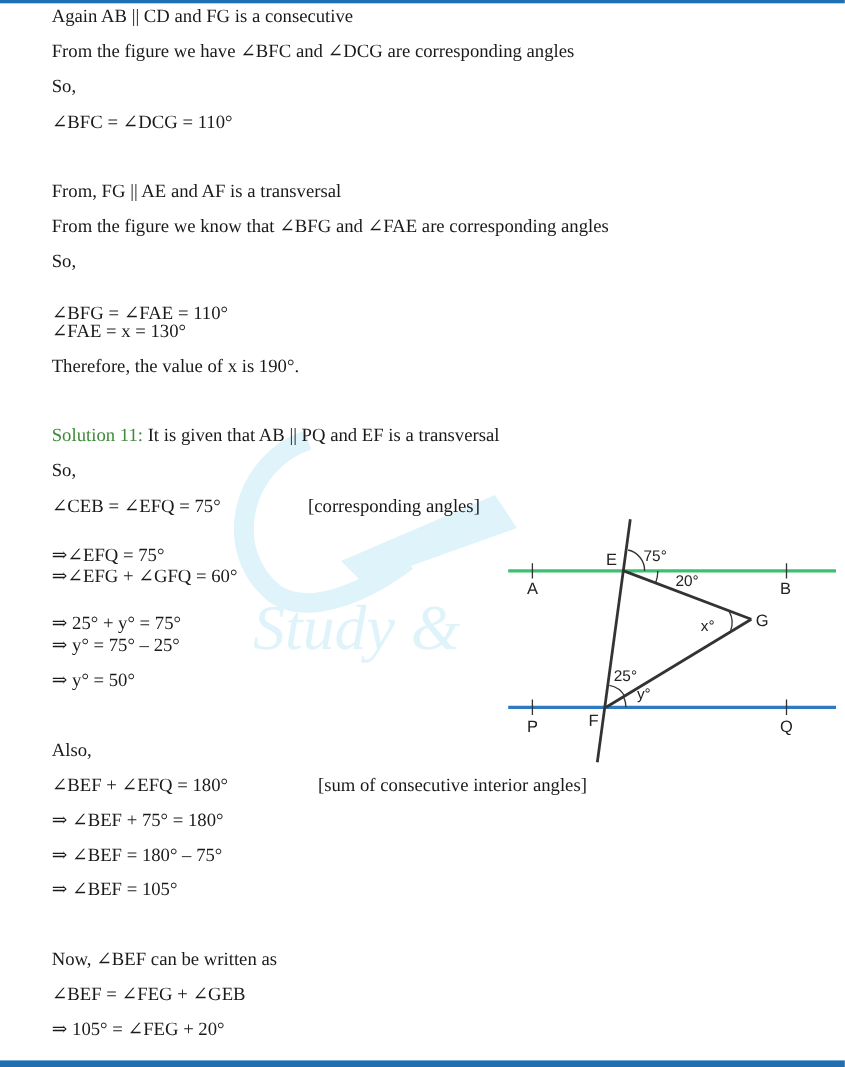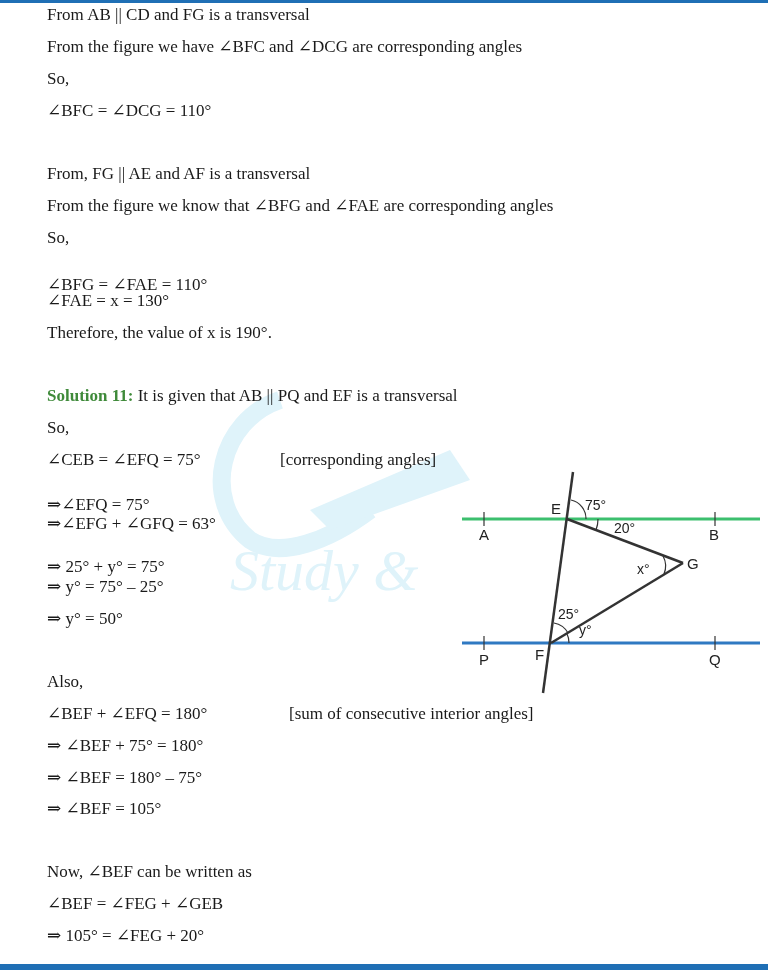--- a/index.html
+++ b/index.html
@@ -6,56 +6,56 @@
   body {
     width: 768px; height: 970px; position: relative; overflow: hidden;
     background: #ffffff; color: #1a1a1a;
     font-family: "Liberation Serif", "DejaVu Serif", serif;
     font-size: 17px;
   }
   .top-rule { position: absolute; left: 0; top: 0; width: 768px; height: 3px; background: #1f6fb5; }
   .bottom-rule { position: absolute; left: 0; top: 964px; width: 768px; height: 6px; background: #1f6fb5; }
   .line { position: absolute; left: 47px; white-space: nowrap; line-height: 22px; }
   .note { position: absolute; white-space: nowrap; line-height: 22px; }
-  .sol-label { color: #3f8a3a; font-weight: bold; }
+  .sol-label { color: #3f8a3a; font-weight: normal; }
   .watermark { position: absolute; left: 190px; top: 390px; width: 300px; height: 230px; pointer-events: none; }
   .figure { position: absolute; left: 455px; top: 465px; width: 310px; height: 235px; }
   .figure text { font-family: "Liberation Sans", "DejaVu Sans", sans-serif; }
 </style>
 </head>
 <body>
 
 <div class="top-rule"></div>
 
 <svg class="watermark" viewBox="0 0 300 230">
   <path d="M90 10 C30 30 10 110 60 150 C90 170 140 150 180 120" fill="none" stroke="#dff3fa" stroke-width="18"></path>
   <path d="M120 120 L260 60 L280 90 L140 140 Z" fill="#dff3fa"></path>
   <text x="40" y="200" font-size="58" font-style="italic" fill="#dff3fa" font-family="Liberation Serif, serif">Study &amp;</text>
 </svg>
 
-<div class="line" style="top:4px">From AB || CD and FG is a transversal</div>
+<div class="line" style="top:4px">Again AB || CD and FG is a consecutive</div>
 <div class="line" style="top:36px">From the figure we have ∠BFC and ∠DCG are corresponding angles</div>
 <div class="line" style="top:68px">So,</div>
 <div class="line" style="top:100px">∠BFC = ∠DCG = 110°</div>
 
 <div class="line" style="top:163px">From, FG || AE and AF is a transversal</div>
 <div class="line" style="top:195px">From the figure we know that ∠BFG and ∠FAE are corresponding angles</div>
 <div class="line" style="top:227px">So,</div>
 <div class="line" style="top:274px">∠BFG = ∠FAE = 110°</div>
 <div class="line" style="top:290px">∠FAE = x = 130°</div>
 <div class="line" style="top:322px">Therefore, the value of x is 190°.</div>
 
 <div class="line" style="top:385px">
   <span class="sol-label">Solution 11:</span><span> It is given that AB || PQ and EF is a transversal</span>
 </div>
 <div class="line" style="top:417px">So,</div>
 <div class="line" style="top:449px">∠CEB = ∠EFQ = 75°</div>
 <div class="note" style="left:280px; top:449px">[corresponding angles]</div>
 <div class="line" style="top:494px">⇒∠EFQ = 75°</div>
-<div class="line" style="top:513px">⇒∠EFG + ∠GFQ = 63°</div>
+<div class="line" style="top:513px">⇒∠EFG + ∠GFQ = 60°</div>
 <div class="line" style="top:556px">⇒ 25° + y° = 75°</div>
 <div class="line" style="top:576px">⇒ y° = 75° – 25°</div>
 <div class="line" style="top:608px">⇒ y° = 50°</div>
 
 <div class="line" style="top:671px">Also,</div>
 <div class="line" style="top:703px">∠BEF + ∠EFQ = 180°</div>
 <div class="note" style="left:289px; top:703px">[sum of consecutive interior angles]</div>
 <div class="line" style="top:735px">⇒ ∠BEF + 75° = 180°</div>
 <div class="line" style="top:767px">⇒ ∠BEF = 180° – 75°</div>
 <div class="line" style="top:798px">⇒ ∠BEF = 105°</div>

